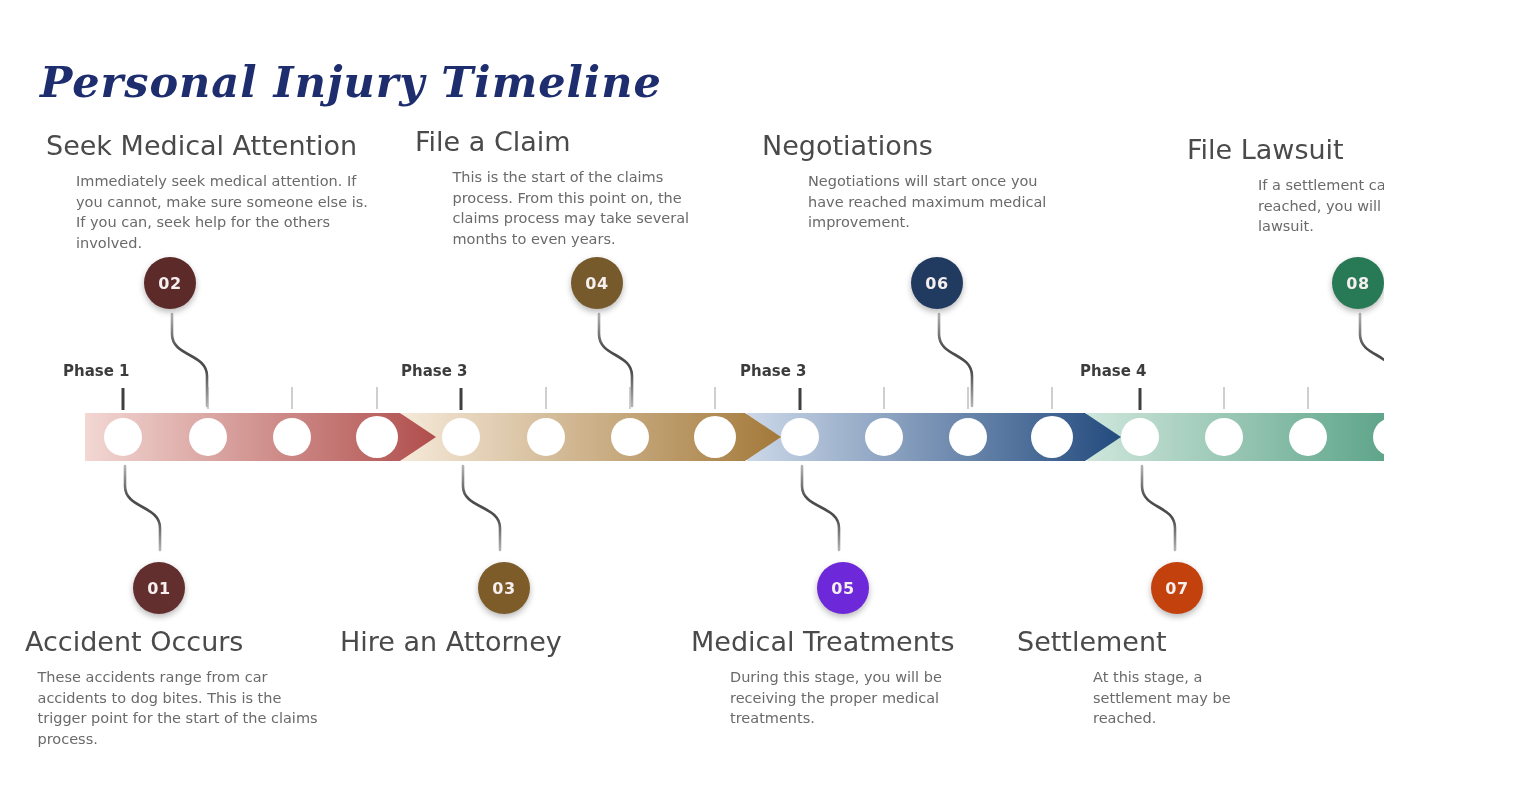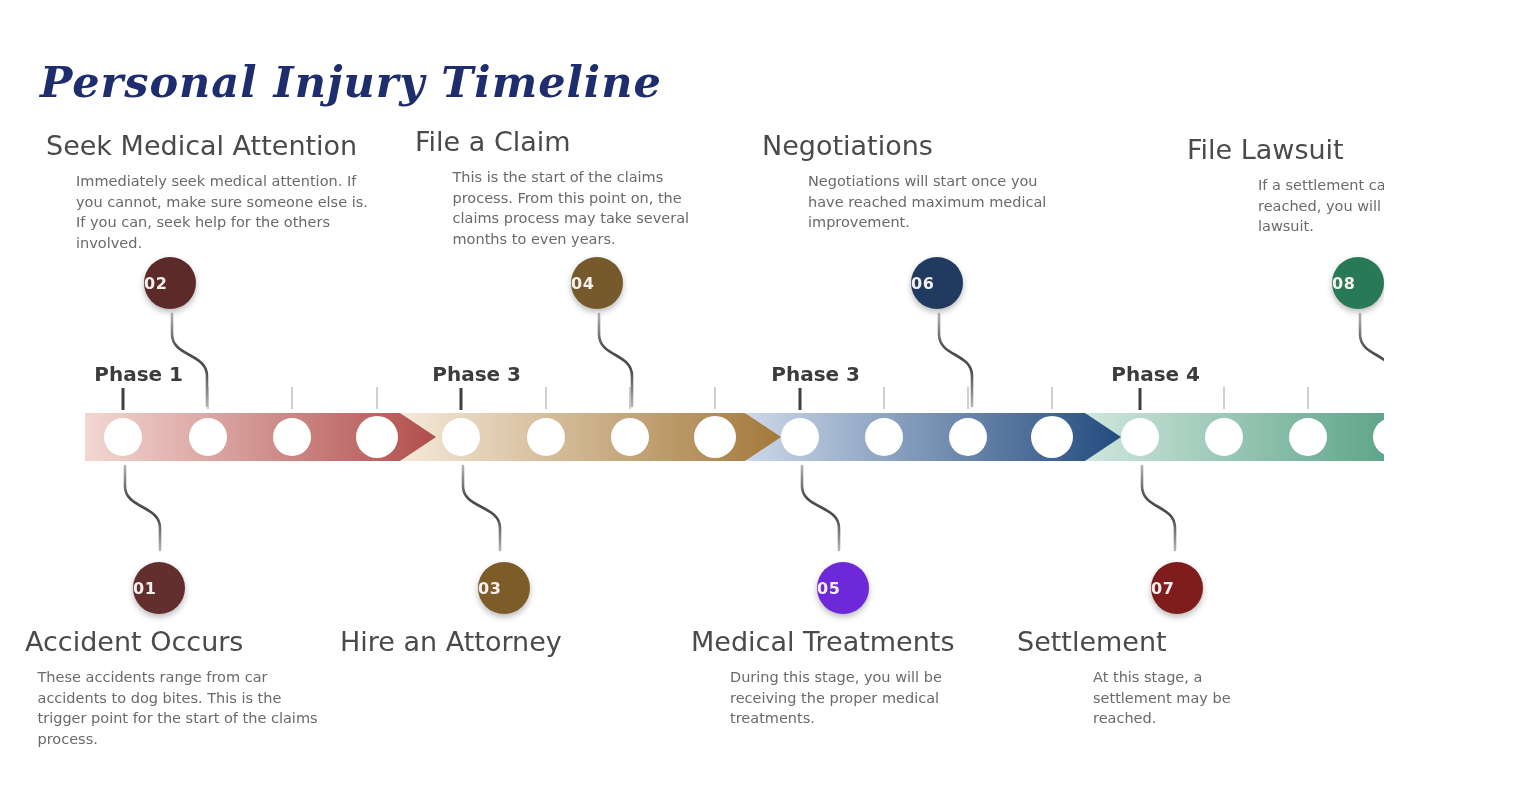--- a/index.html
+++ b/index.html
@@ -10,35 +10,35 @@
   
   .main-title{
     position:absolute;left:40px;top:28px;
     font-family:"DejaVu Serif","Liberation Serif",serif;
     font-style:italic;font-weight:600;font-size:43px;color:#1d2d6e;letter-spacing:1px;
   }
   
   #tl-svg{position:absolute;left:0;top:0;z-index:0;}
   
   .phase-label{
-    position:absolute;top:362px;width:120px;text-align:right;
-    font-size:20px;font-weight:bold;color:#3c3c3c;z-index:2;
+    position:absolute;top:362px;width:120px;text-align:left;
+    font-size:15px;font-weight:bold;color:#3c3c3c;z-index:2;
   }
   .ph1{left:63px}.ph2{left:401px}.ph3{left:740px}.ph4{left:1080px}
   
   .badge{
     position:absolute;width:52px;height:52px;border-radius:50%;
-    display:flex;align-items:center;
+    display:flex;align-items:center;justify-content:center;
     color:#f5efef;font-size:16px;font-weight:bold;letter-spacing:.5px;
     box-shadow:0 3px 6px rgba(0,0,0,.28);z-index:3;
   }
   .bg-s1{background:#632e2e}.bg-s2{background:#5d2a2a}
   .bg-s3{background:#7d5c2a}.bg-s4{background:#765a2b}
   .bg-s5{background:#6d28d9}.bg-s6{background:#203a60}
-  .bg-s7{background:#7f1d1d}.bg-s8{background:#287a56}
+  .bg-s7{background:#c2410c}.bg-s8{background:#287a56}
   .bp1{left:133px;top:562px}.bp2{left:144px;top:257px}
   .bp3{left:478px;top:562px}.bp4{left:571px;top:257px}
   .bp5{left:817px;top:562px}.bp6{left:911px;top:257px}
   .bp7{left:1151px;top:562px}.bp8{left:1332px;top:257px}
   
   .step{position:absolute;z-index:2;}
   .step-title{font-size:27px;color:#4a4a4a;margin-bottom:10px;}
   .step-desc{font-size:14.5px;line-height:1.42;color:#6a6a6a;margin:0 auto;}
   .sp2{left:46px;top:130px;width:360px}   .sp2 .step-desc{width:300px}
   .sp4{left:415px;top:126px;width:340px}  .sp4 .step-desc{width:265px}

